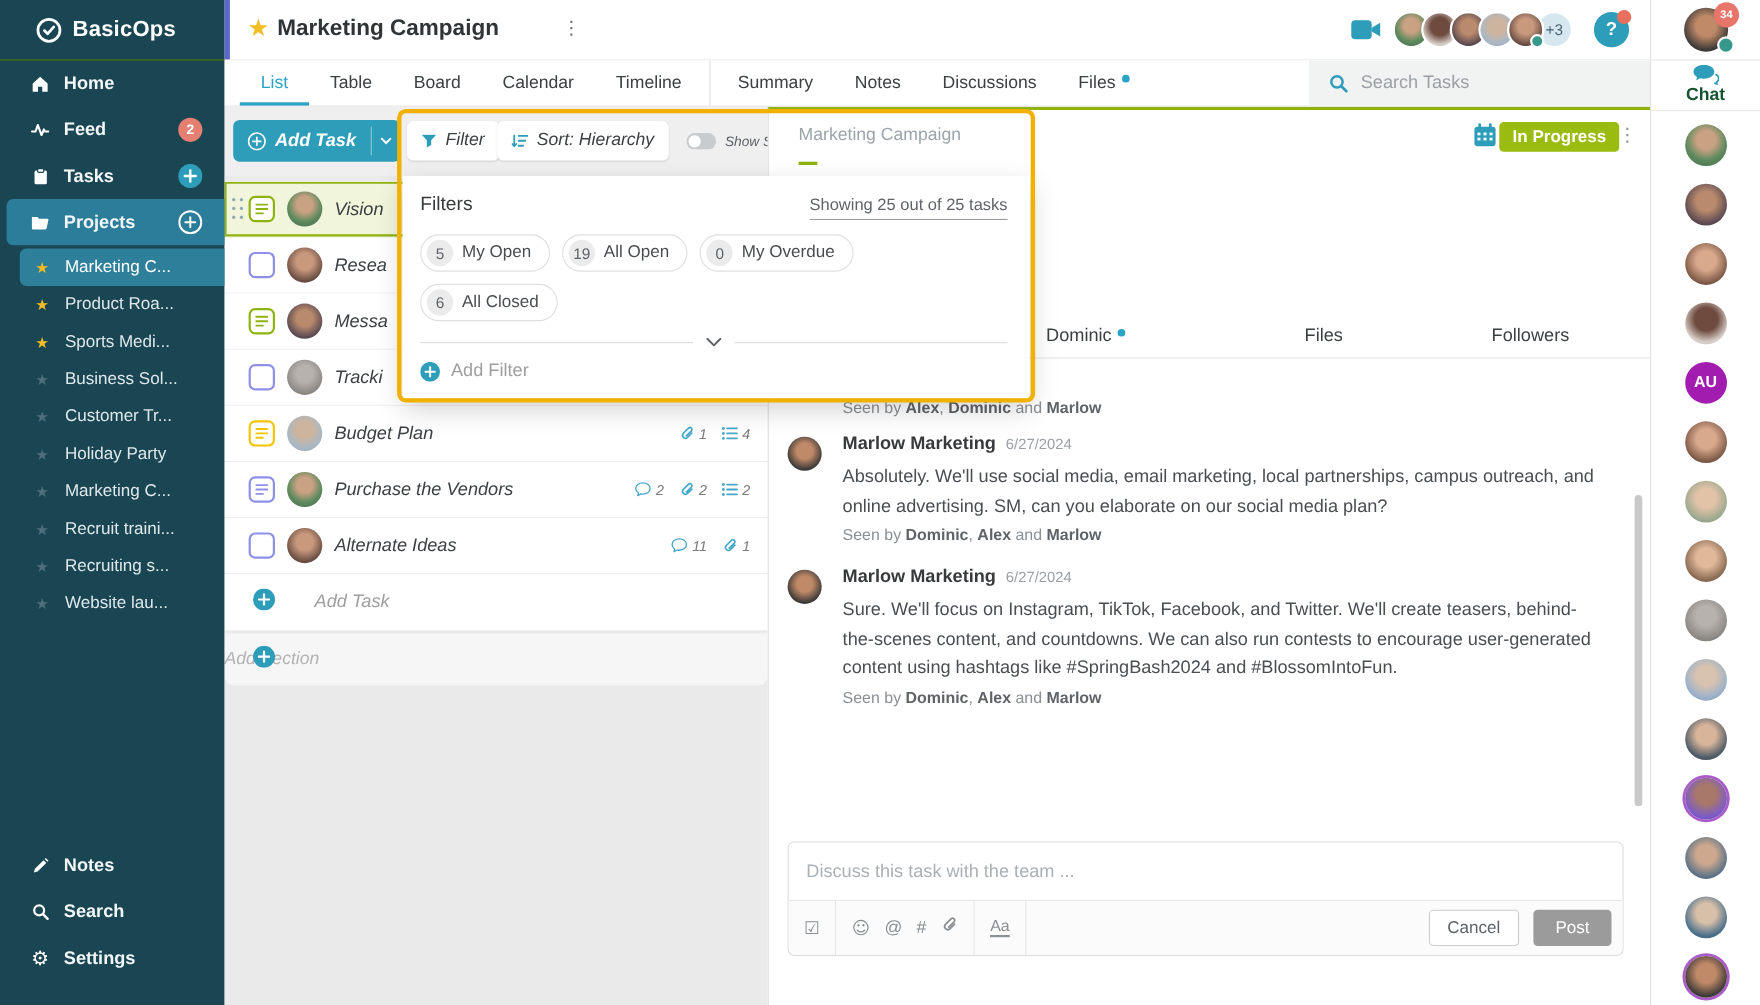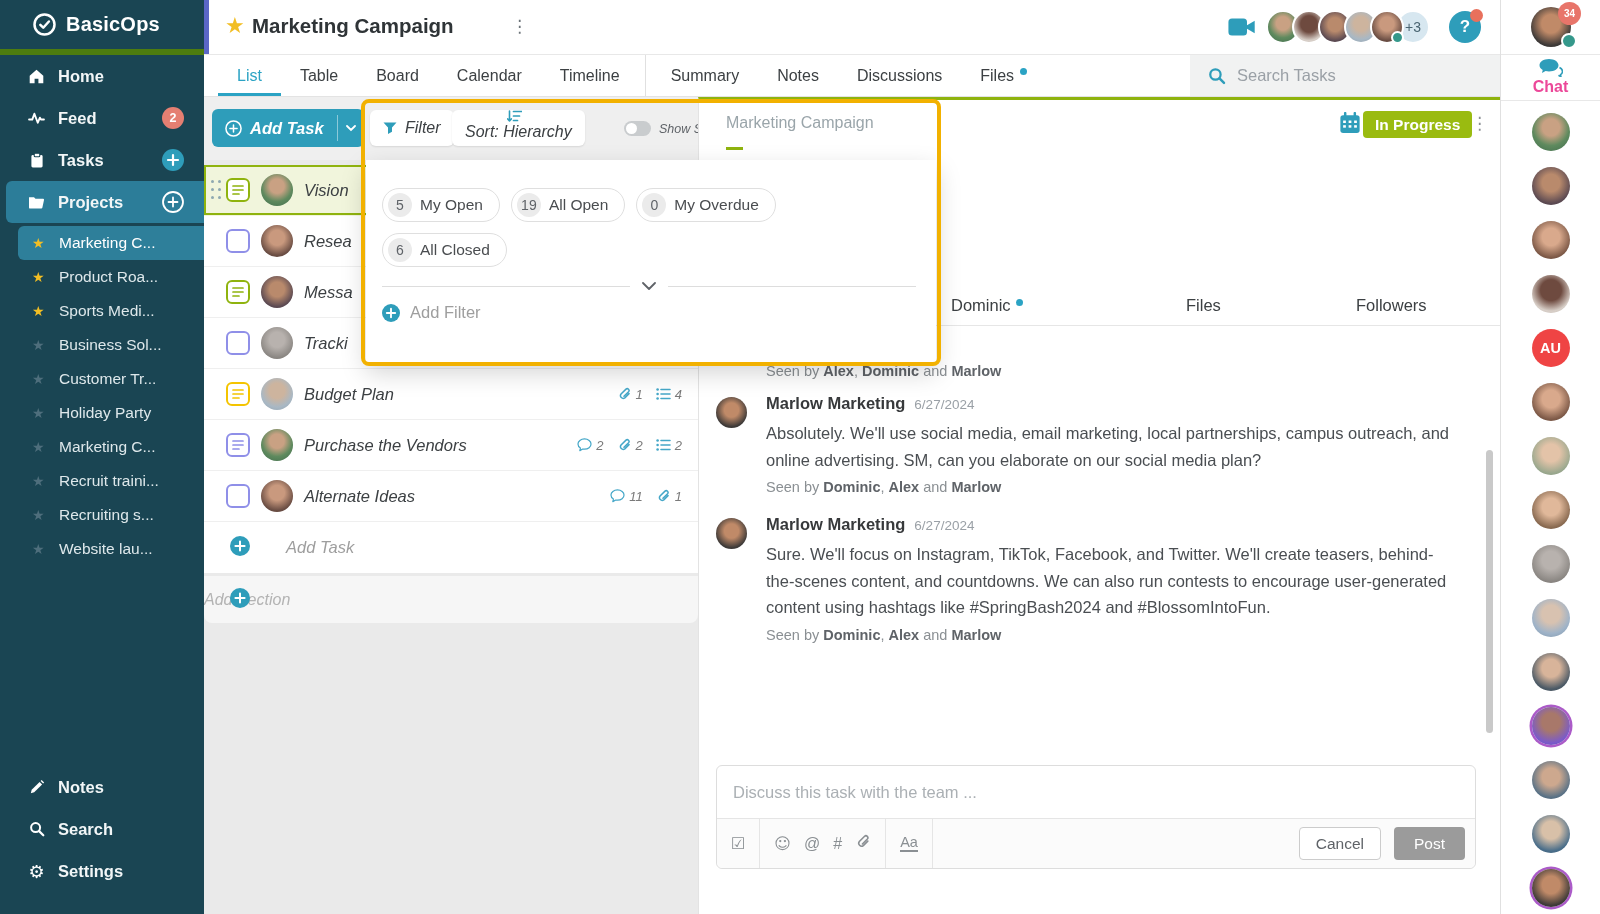--- a/index.html
+++ b/index.html
@@ -1,21 +1,21 @@
 <!DOCTYPE html>
 <html><head>
 <meta charset="utf-8">
 <style>
   * { margin:0; padding:0; box-sizing:border-box; }
   body { font-family:"Liberation Sans", sans-serif; background:#fff; }
   .app { position:relative; width:1600px; height:914px; overflow:hidden; background:#fff; }
 
   
   .sidebar { position:absolute; left:0; top:0; width:204px; height:914px; background:#1A4553; color:#fff; z-index:20; }
-  .logo-row { height:55px; display:flex; align-items:center; padding-left:32px; border-bottom:6px solid #4d7c0f; }
+  .logo-row { height:55px; display:flex; align-items:center; padding-left:32px; border-bottom:1px solid #4d7c0f; }
   .logo-row svg { width:25px; height:25px; }
   .logo-text { font-size:20px; font-weight:700; margin-left:9px; letter-spacing:.2px; }
   .nav-item { position:relative; height:42px; display:flex; align-items:center; padding-left:28px; font-size:16.5px; font-weight:600; color:#F2F6F7; cursor:pointer; }
   .nav-item .nicon { width:17px; height:17px; display:flex; align-items:center; justify-content:center; margin-right:13px; }
   .nav-item.selected { background:#2C7D99; border-radius:6px 0 0 6px; margin-left:6px; padding-left:22px; }
   .nav-badge { position:absolute; right:20px; width:22px; height:22px; border-radius:50%; background:#E57F72; color:#fff; font-size:12.5px; font-weight:700; display:flex; align-items:center; justify-content:center; }
   .nav-plus { position:absolute; right:20px; width:22px; height:22px; }
   .proj-list { margin-top:3px; }
   .proj-item { height:34px; display:flex; align-items:center; padding-left:32px; font-size:15.5px; color:#DEE8EB; cursor:pointer; }
   .proj-item .pstar { width:15px; margin-right:12px; font-size:14px; color:#4E6E7C; }
@@ -134,25 +134,25 @@
   .fp-addfilter span { font-size:16.5px; color:#9E9E9E; margin-left:10px; }
   .gold-rect { position:absolute; left:361px; top:99px; width:580px; height:267px; border:4px solid #F2B100; border-radius:8px; z-index:50; pointer-events:none; }
 
   
   .rail { position:absolute; right:0; top:0; width:100px; height:914px; background:#fff; border-left:1px solid #E0E0E0; z-index:20; }
   .rail-me { position:relative; height:55px; border-bottom:1px solid #E8E8E8; }
   .rail-me .rava { position:absolute; left:30px; top:7px; width:40px; height:40px; border-radius:50%; }
   .rail-badge { position:absolute; left:57px; top:2px; width:23px; height:23px; border-radius:50%; background:#E8756A; color:#fff; font-size:10px; font-weight:700; display:flex; align-items:center; justify-content:center; z-index:2; }
   .rail-gdot { position:absolute; left:60px; top:33px; width:16px; height:16px; border-radius:50%; background:#35988B; border:2px solid #fff; }
   .rail-chat { height:46px; border-bottom:1px solid #E8E8E8; display:flex; flex-direction:column; align-items:center; justify-content:center; cursor:pointer; }
-  .rail-chat-label { font-size:16px; font-weight:600; color:#ec4899; margin-top:1px; }
+  .rail-chat-label { font-size:16px; font-weight:600; color:#14532d; margin-top:1px; }
   .rail-avatars { padding-top:12px; display:flex; flex-direction:column; align-items:center; }
   .rav { width:38px; height:38px; border-radius:50%; margin-bottom:16px; flex:none; cursor:pointer; }
   .rav.ring { box-shadow:0 0 0 2.5px #AB5BC8; }
-  .rav.au { background:#ef4444; color:#fff; font-size:14.5px; font-weight:700; display:flex; align-items:center; justify-content:center; }
+  .rav.au { background:#a21caf; color:#fff; font-size:14.5px; font-weight:700; display:flex; align-items:center; justify-content:center; }
   .scroll-thumb { position:absolute; left:1486px; top:450px; width:7px; height:283px; background:#C9C9C9; border-radius:4px; z-index:60; }
 
   
   .g1{background:radial-gradient(circle at 50% 38%,#C9A183 28%,#5F8A5E 60%,#3E6B4C);}
   .g2{background:radial-gradient(circle at 50% 40%,#D8C2B0 30%,#9FB3C8 65%,#7C93A8);}
   .g3{background:radial-gradient(circle at 50% 42%,#B98A6C 30%,#5C4A52 70%,#4A3A44);}
   .g4{background:radial-gradient(circle at 50% 40%,#CDb49e 30%,#A9B8C4 65%,#8FA0AE);}
   .g5{background:radial-gradient(circle at 50% 40%,#6E4A3F 35%,#D8CFC8 70%,#C4BBB4);}
   .g6{background:radial-gradient(circle at 50% 42%,#E0B89A 30%,#8A6B52 70%,#6E543F);}
   .g7{background:radial-gradient(circle at 50% 40%,#B8B2AE 30%,#8C8884 70%,#6E6A66);}
@@ -371,21 +371,21 @@
               <path d="M1 1l4 4 4-4" stroke="#fff" stroke-width="1.8" fill="none" stroke-linecap="round"></path>
             </svg>
           </div>
       </div>
       <div class="tool-btn" style="left:166px;">
         <svg width="14" height="13" viewBox="0 0 14 13">
             <path d="M0.5 0.5h13L9 5.6v4.2l-4 2.2V5.6z" fill="#2E9DBA"></path>
           </svg>
         <span>Filter</span>
       </div>
-      <div class="tool-btn" style="left:248px;flex-direction:column;">
+      <div class="tool-btn" style="left:248px;">
         <svg width="15" height="13" viewBox="0 0 15 13">
             <path d="M6.5 1.5h8M6.5 6h6M6.5 10.5h4" stroke="#2E9DBA" stroke-width="1.7" stroke-linecap="round"></path>
             <path d="M2.5 1v10M2.5 11L0.7 8.9M2.5 11l1.8-2.1" stroke="#2E9DBA" stroke-width="1.6" fill="none" stroke-linecap="round" stroke-linejoin="round"></path>
           </svg>
         <span>Sort: Hierarchy</span>
       </div>
       <div class="show-toggle">
         <span class="tog-pill">
             <span class="tog-knob"></span>
           </span>
@@ -599,20 +599,24 @@
           </div>
         <div class="cb-actions">
           <span class="btn-cancel">Cancel</span>
           <span class="btn-post">Post</span>
         </div>
       </div>
     </div>
   </div>
 
   <div class="filter-popup">
+    <div class="fp-titlerow">
+      <span class="fp-title">Filters</span>
+      <span class="fp-summary">Showing 25 out of 25 tasks</span>
+    </div>
     <div class="fp-chips">
       <span class="chip">
           <span class="chip-count">5</span>
           <span class="chip-label">My Open</span>
         </span>
       <span class="chip">
           <span class="chip-count">19</span>
           <span class="chip-label">All Open</span>
         </span>
       <span class="chip">

